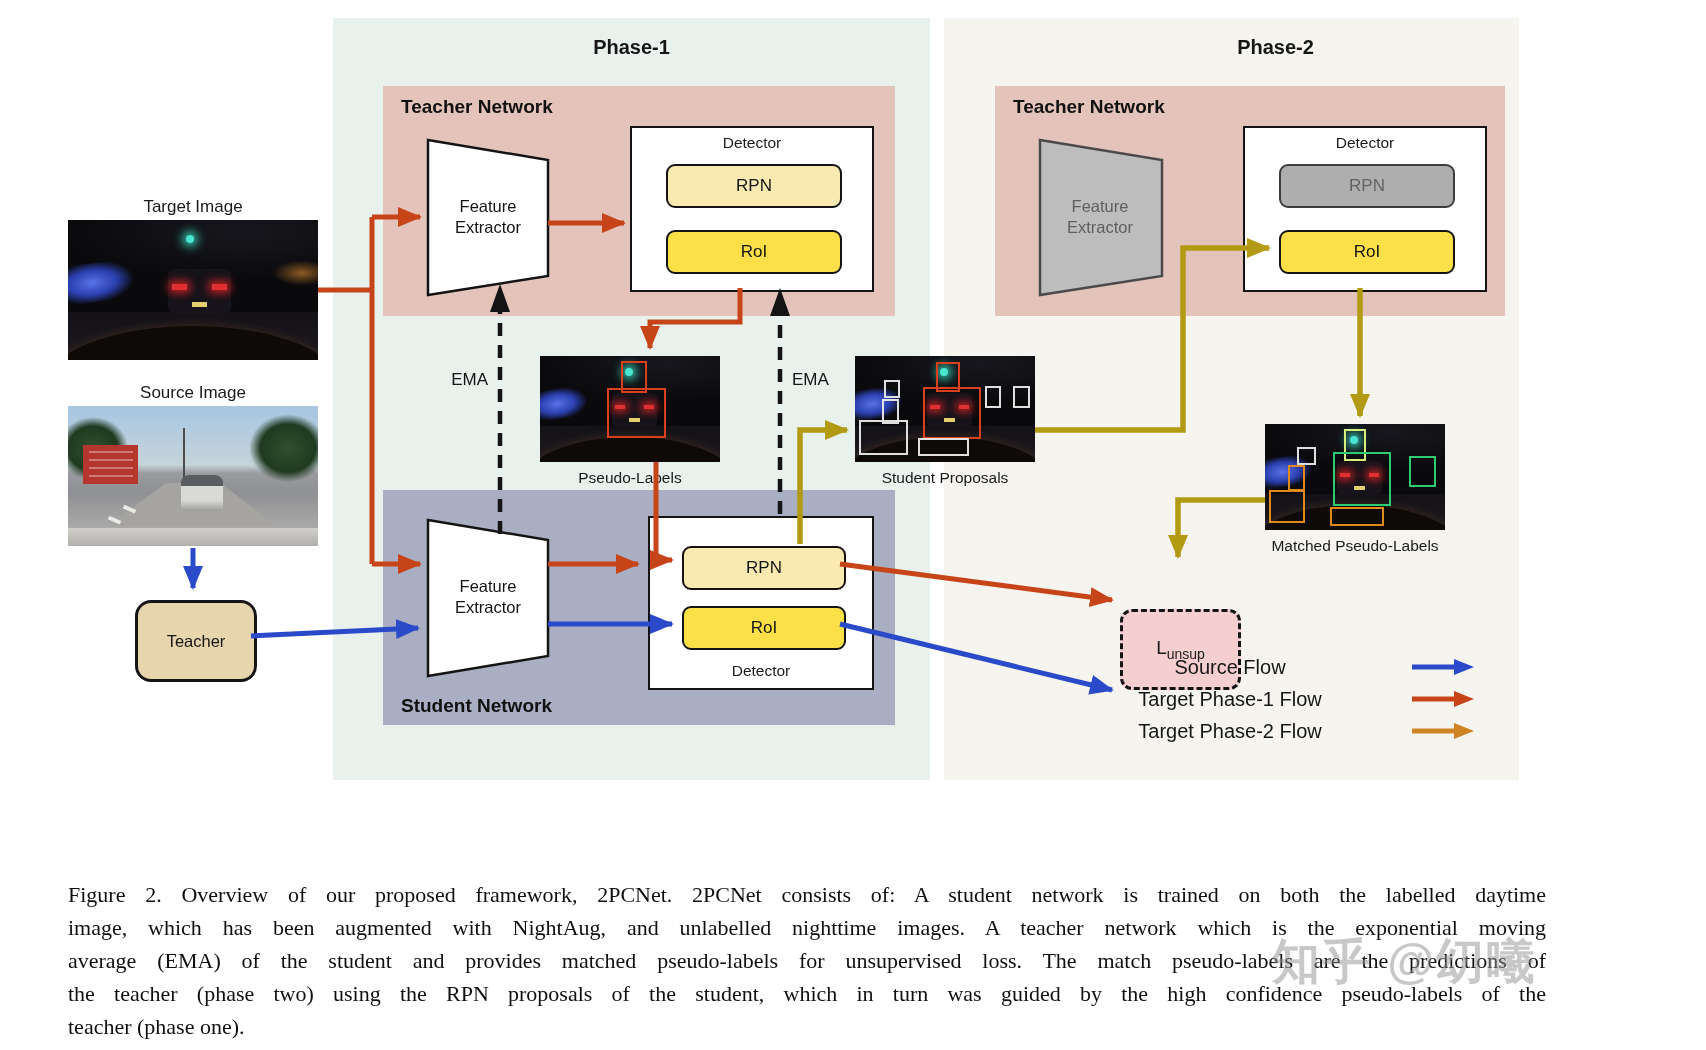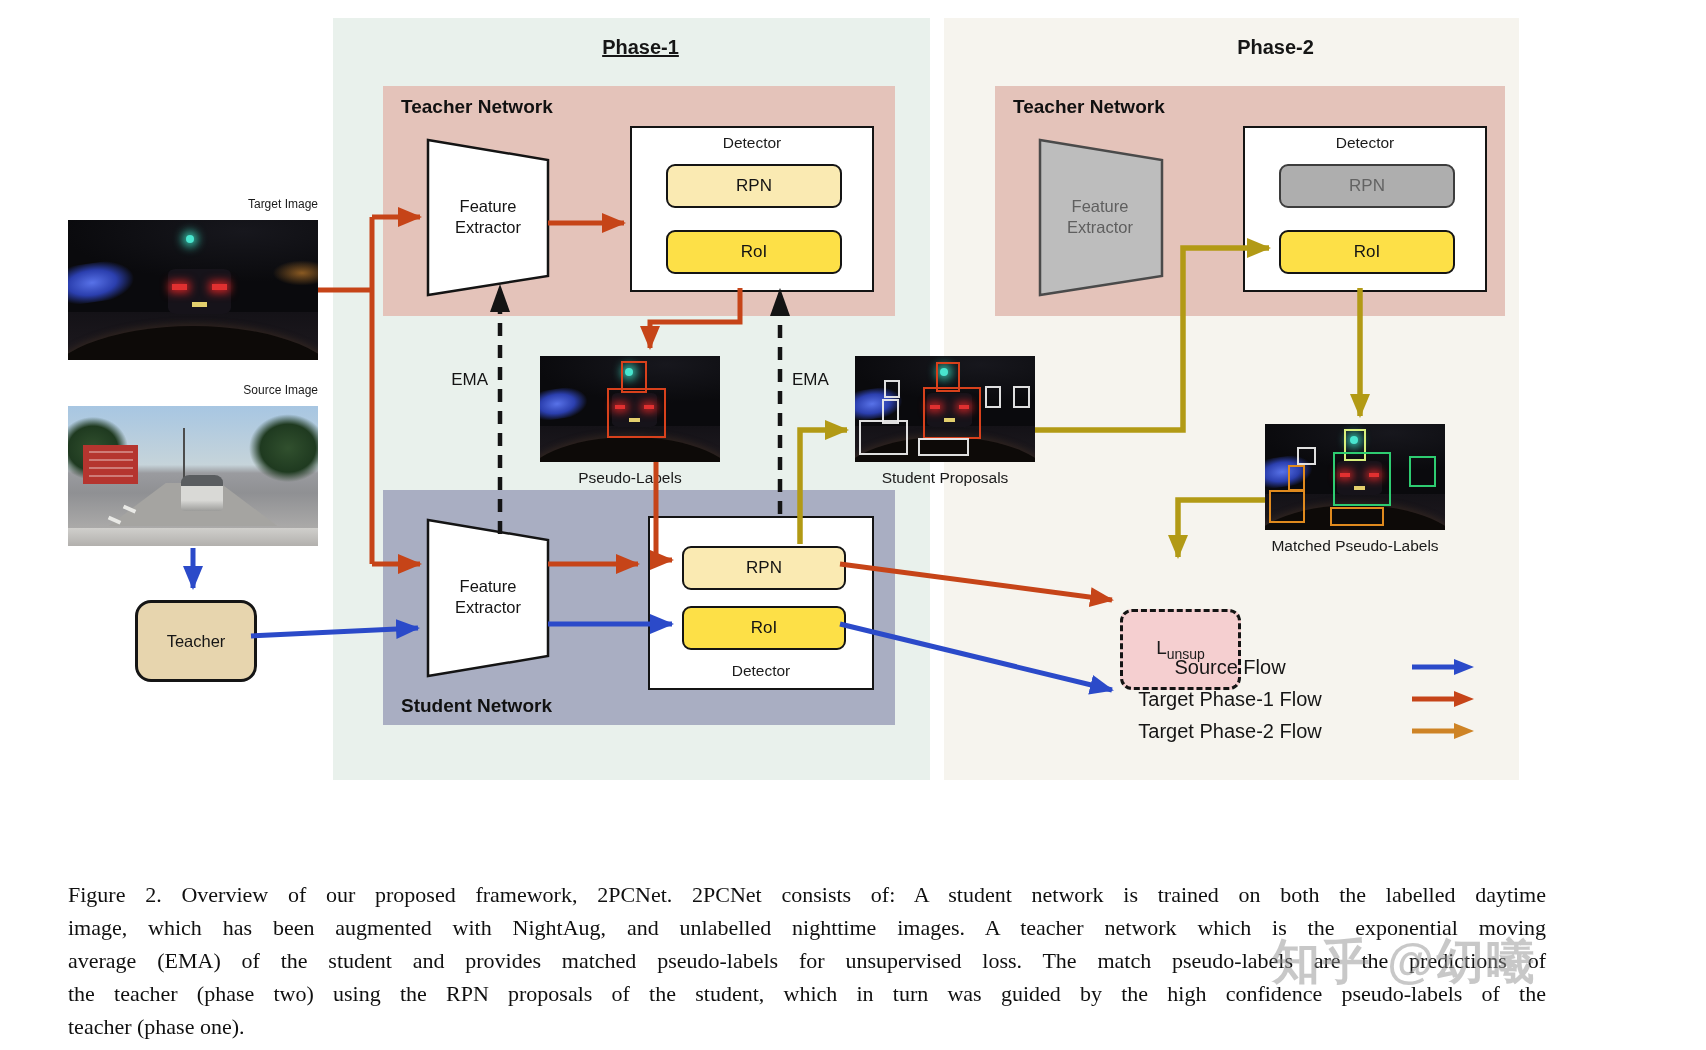--- a/index.html
+++ b/index.html
@@ -4,21 +4,21 @@
 <style>
   html,body{margin:0;padding:0;background:#ffffff;}
   #stage{position:relative;width:1706px;height:1050px;background:#ffffff;overflow:hidden;
          font-family:"Liberation Sans",sans-serif;color:#161616;}
   
   .panel{position:absolute;top:18px;height:762px;}
   .panel-1{left:333px;width:597px;background:#e9f1ec;}
   .panel-2{left:944px;width:575px;background:#f6f4ee;}
   .panel-title{position:absolute;top:36px;font-size:20px;font-weight:bold;text-align:center;z-index:3;}
   
-  .img-label{position:absolute;font-size:12px;text-align:right;color:#1a1a1a;z-index:3;}
+  .img-label{position:absolute;font-size:17px;text-align:center;color:#1a1a1a;z-index:3;}
   .thumb-label{position:absolute;font-size:15.5px;text-align:center;color:#1a1a1a;z-index:3;}
   
   .net-box{position:absolute;z-index:1;}
   .salmon{background:#e4c3ba;}
   .slate{background:#a9aec2;}
   .net-title{position:absolute;left:18px;top:10px;font-size:19px;font-weight:bold;color:#111;}
   .net-title-bottom{position:absolute;left:18px;bottom:8px;font-size:19px;font-weight:bold;color:#111;}
   .det-box{position:absolute;background:#ffffff;border:2.5px solid #141414;z-index:1;}
   .det-label{position:absolute;left:0;width:100%;text-align:center;font-size:15.5px;color:#1b1b1b;}
   .pill{position:absolute;border:2.5px solid #141414;border-radius:9px;display:flex;align-items:center;justify-content:center;
@@ -77,21 +77,21 @@
              color:rgba(145,145,145,.5);z-index:4;white-space:nowrap;}
   #flows{position:absolute;left:0;top:0;z-index:5;pointer-events:none;}
 </style>
 </head>
 <body>
 
 <div id="stage">
 
   <div class="panel panel-1"></div>
   <div class="panel panel-2"></div>
-  <div class="panel-title" style="left:342px;width:597px;text-decoration:underline;">Phase-1</div>
+  <div class="panel-title" style="left:333px;width:597px;">Phase-1</div>
   <div class="panel-title" style="left:944px;width:575px;margin-left:44px;">Phase-2</div>
 
   <div class="img-label" style="left:68px;top:197px;width:250px;">Target Image</div>
   <div class="thumb night" style="left:68px;top:220px;width:250px;height:140px;">
     <div class="n-sky"></div>
     <div class="n-blue"></div>
     <div class="n-sig"></div>
     <div class="n-oraglow"></div>
     <div class="n-road"></div>
     <div class="n-car">

